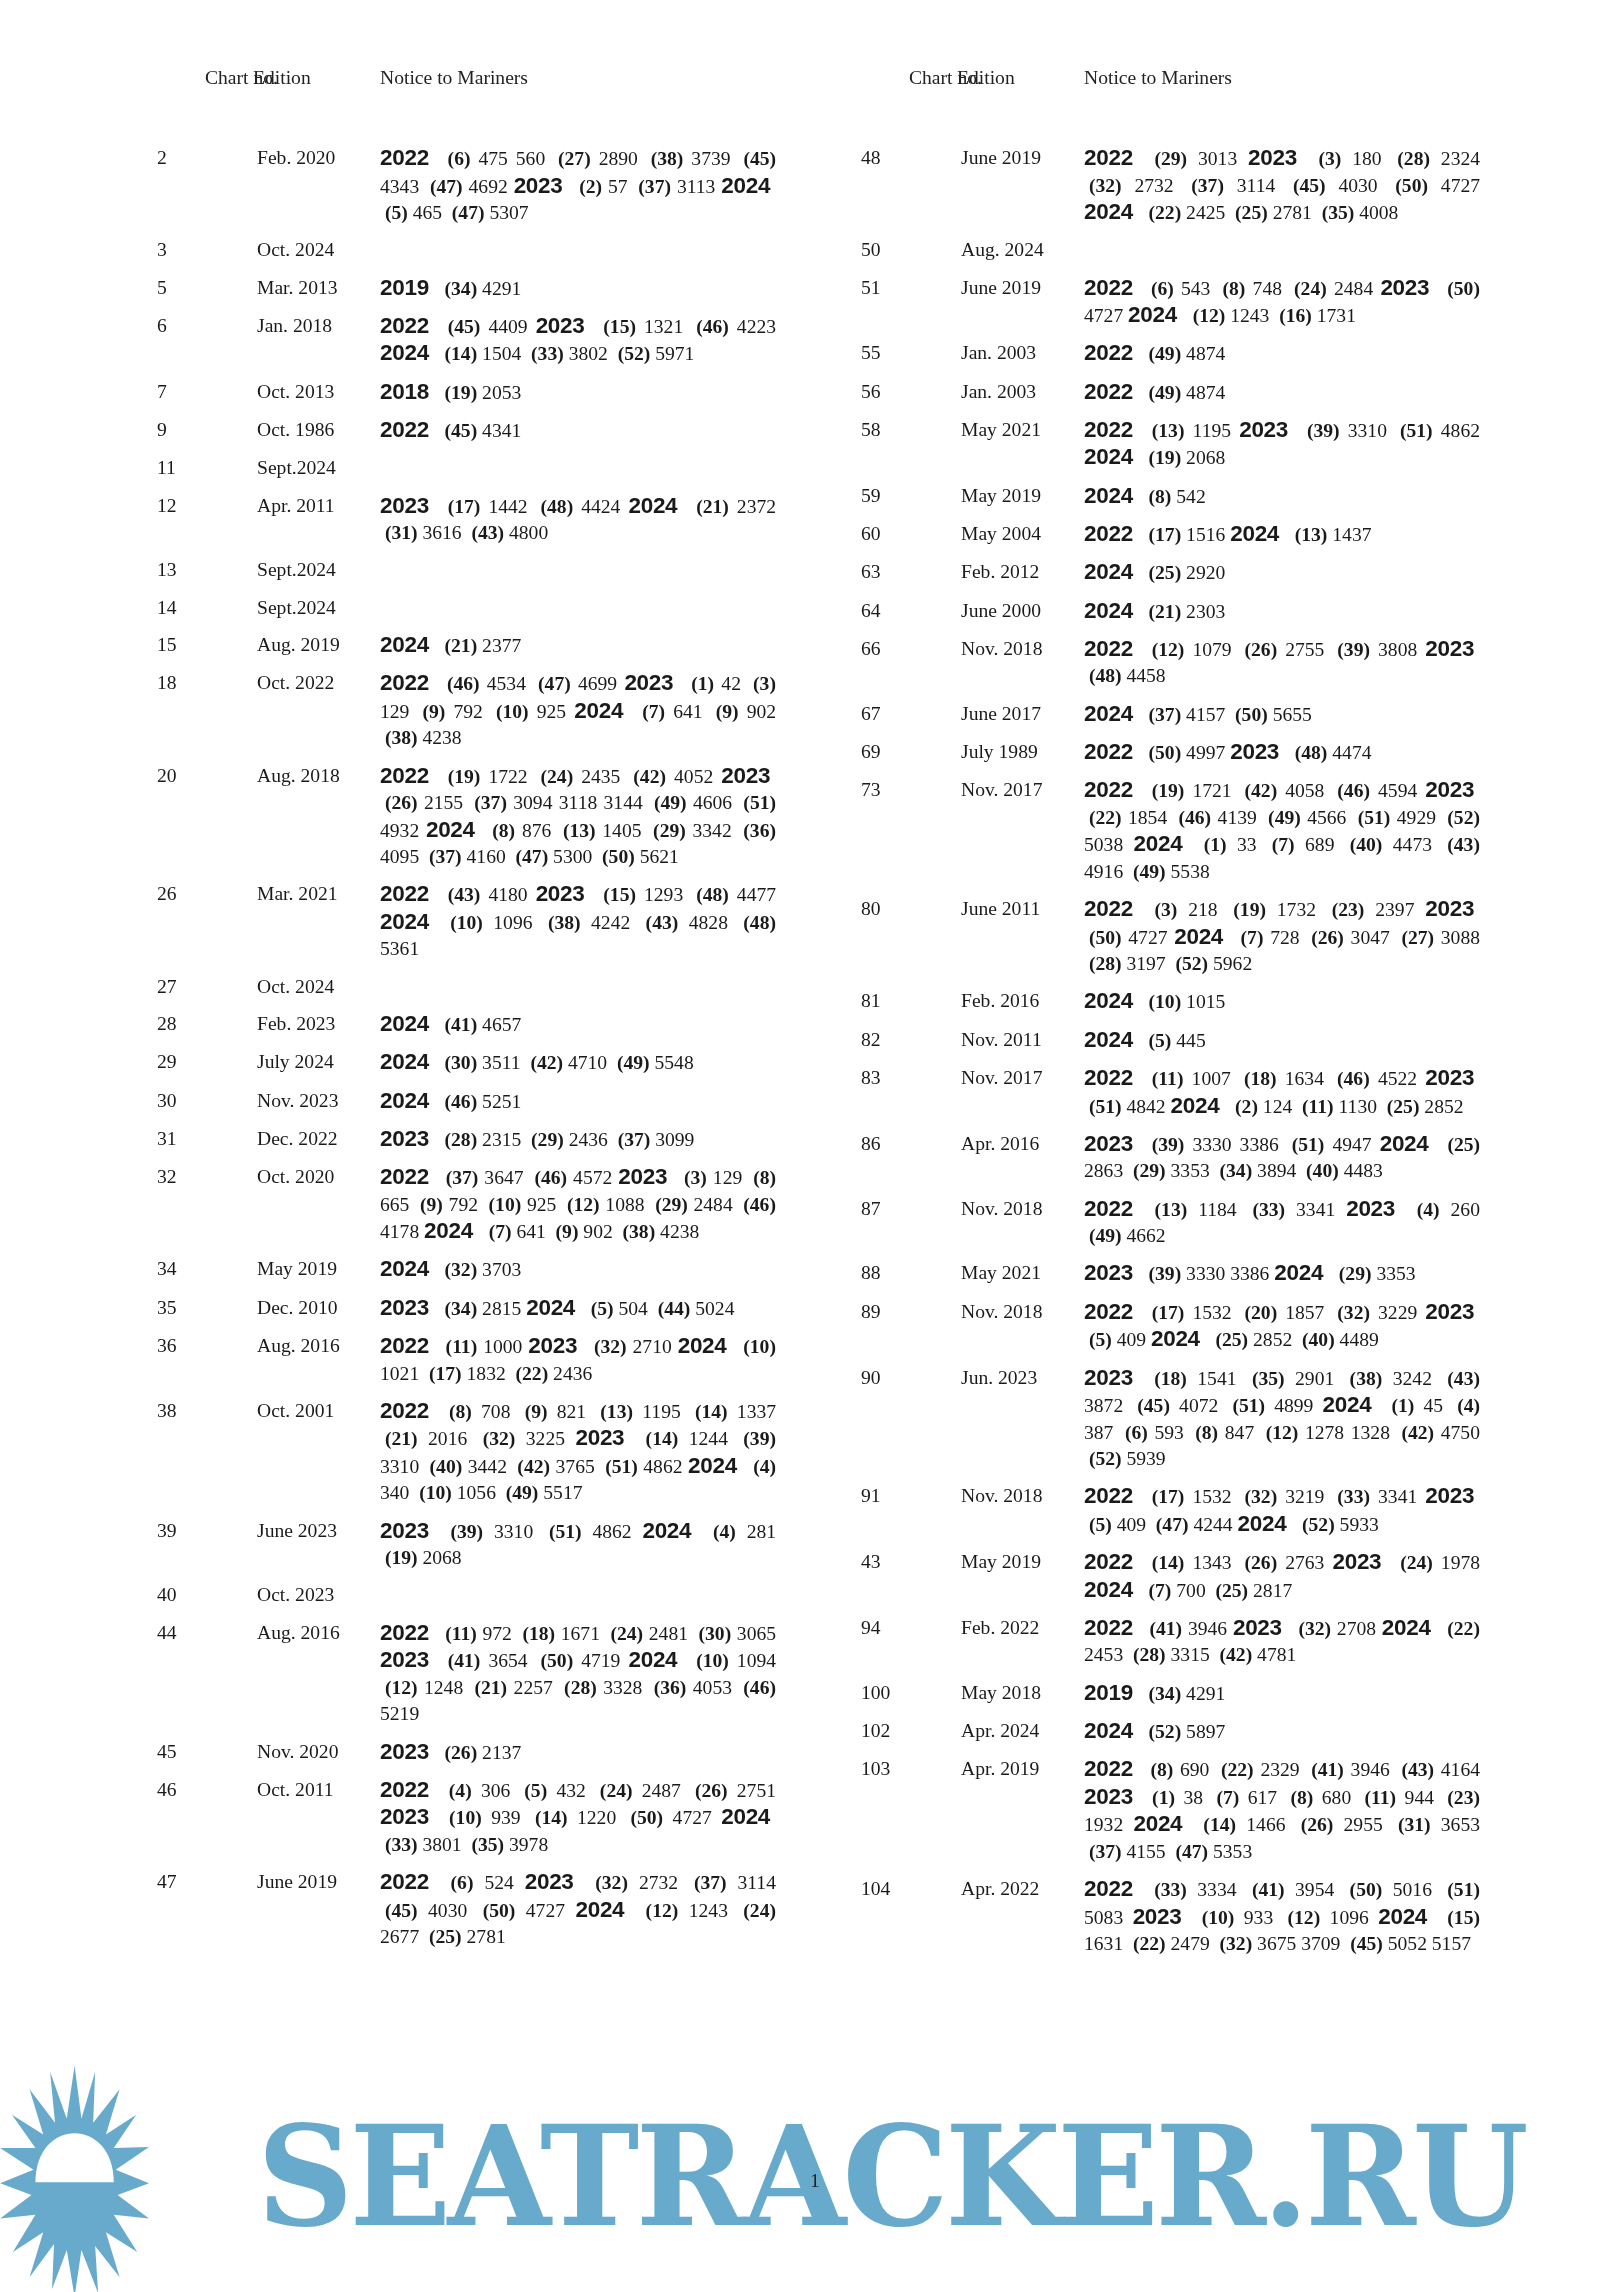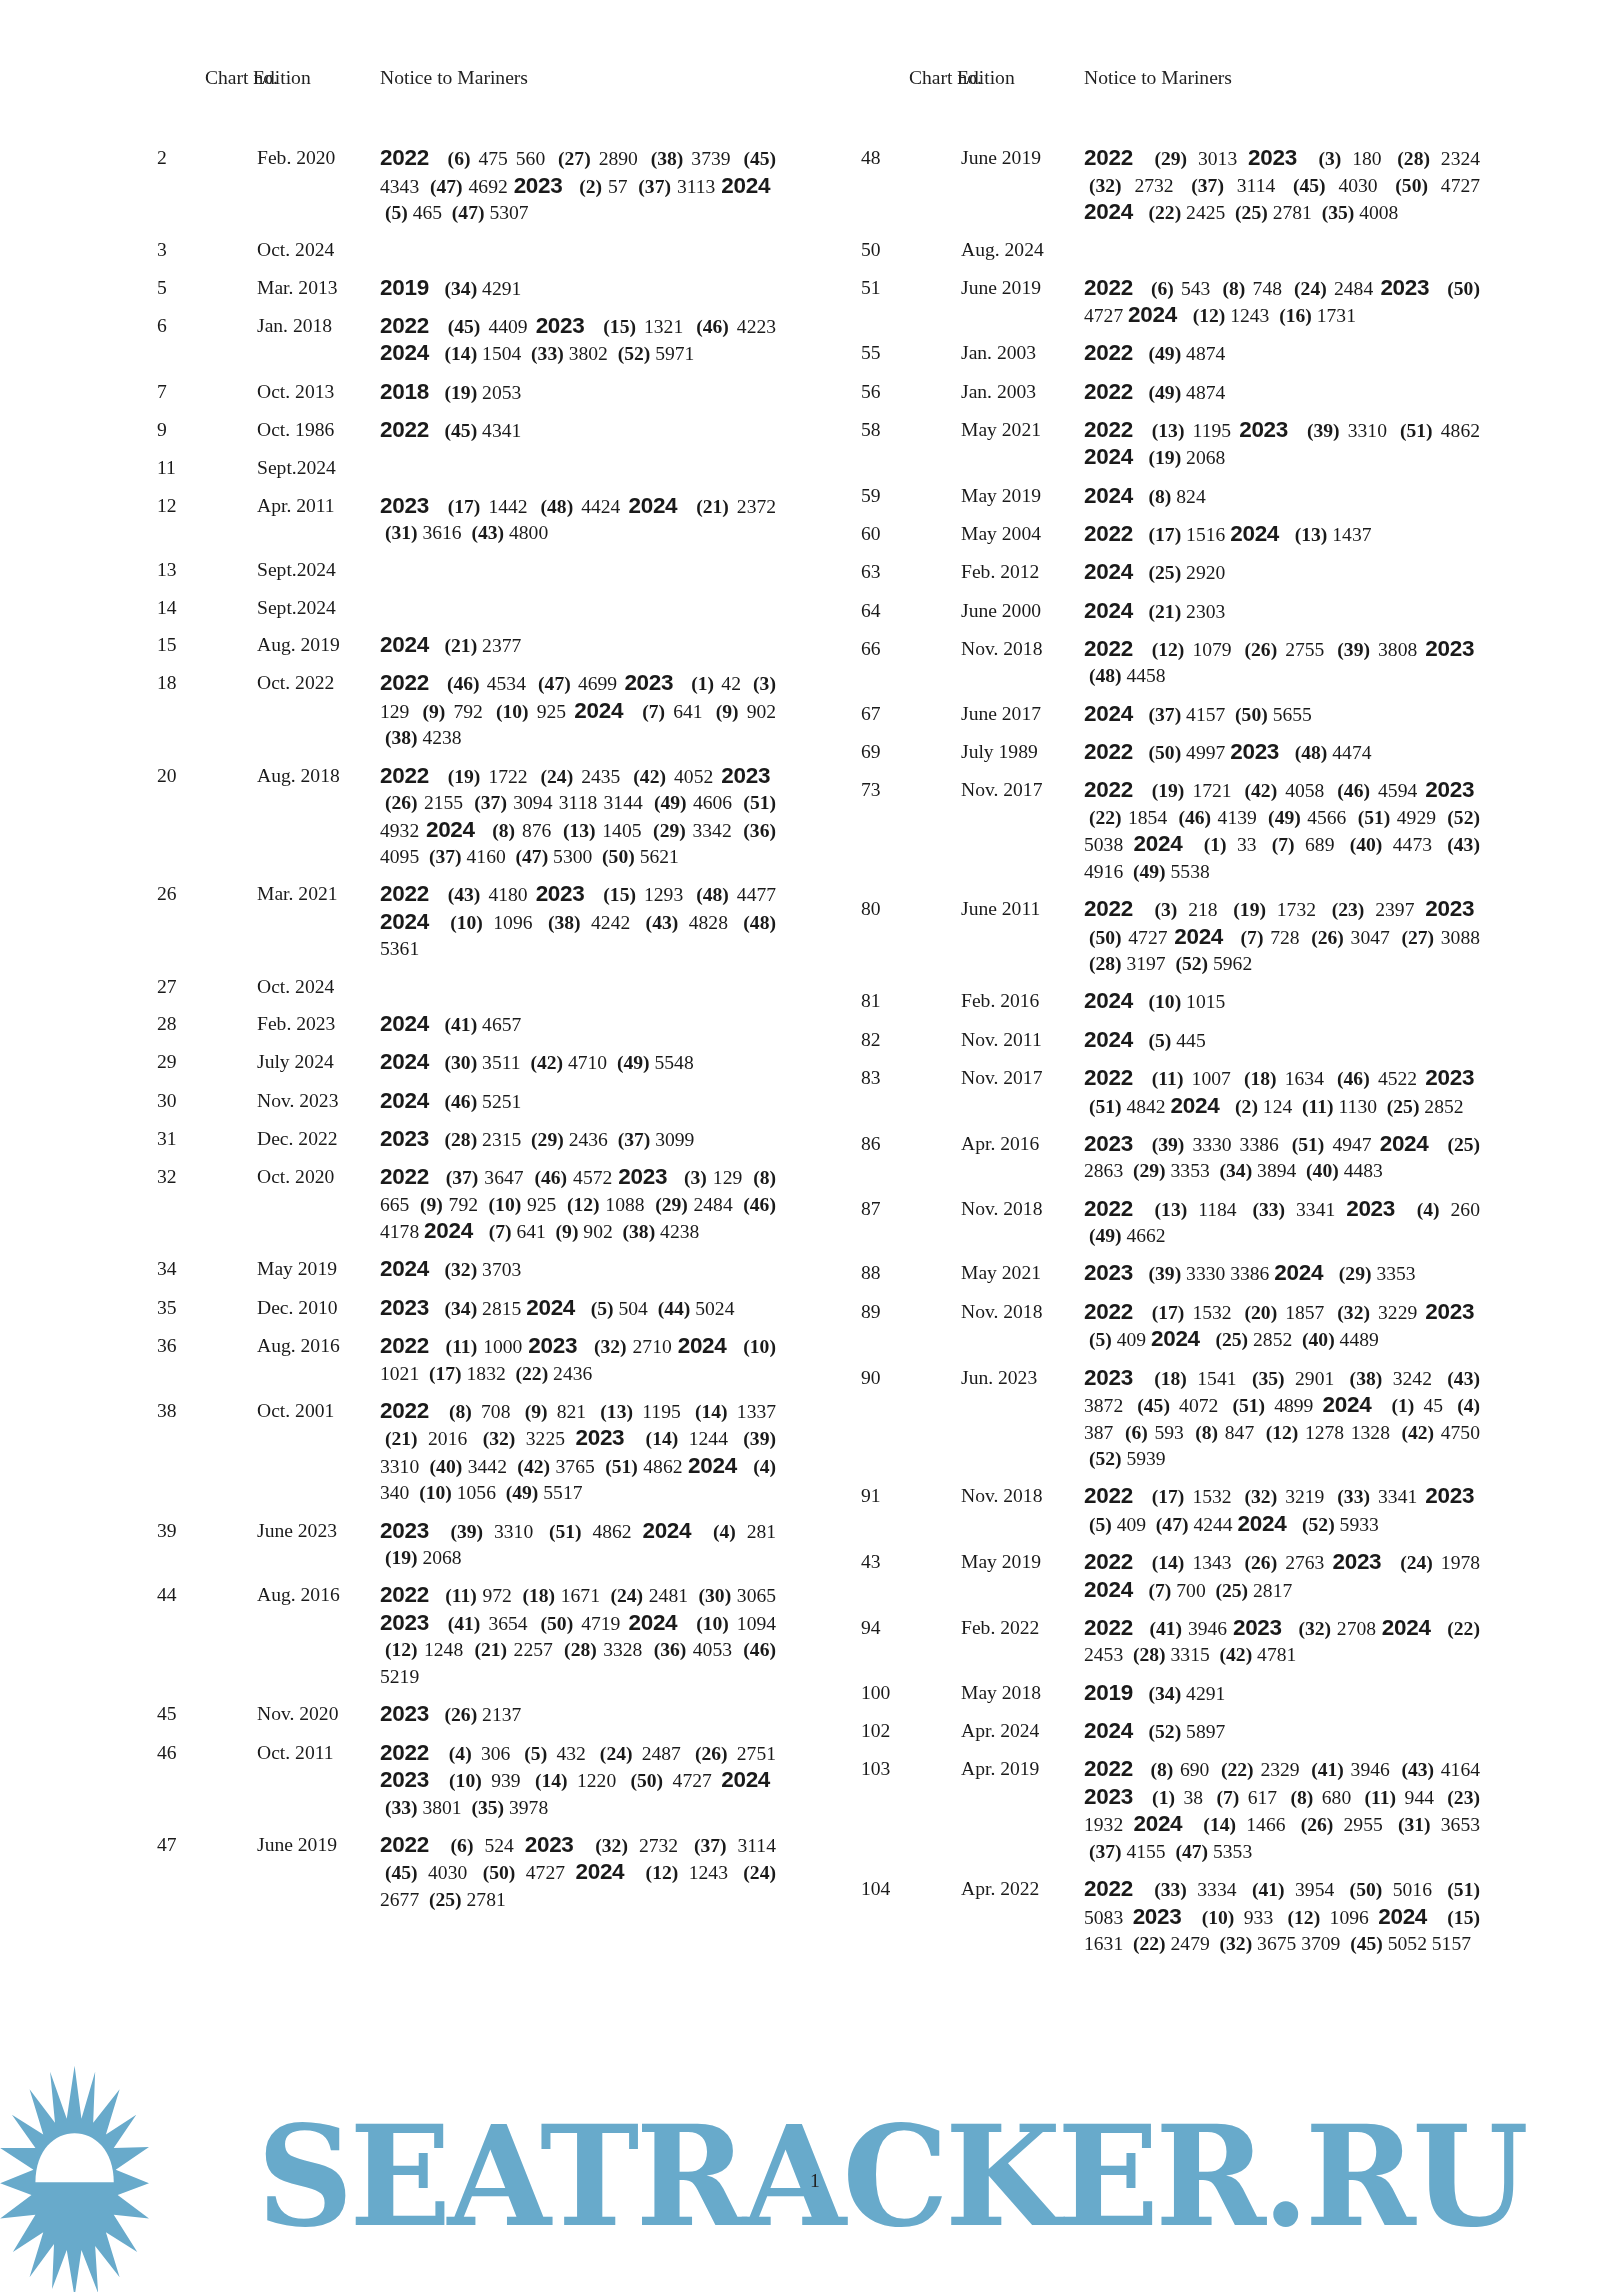--- a/index.html
+++ b/index.html
@@ -156,20 +156,25 @@
         <div class="c-no">38</div>
         <div class="c-ed">Oct. 2001</div>
         <div class="c-nm"><span class="yr">2022</span> <span class="wk">(8)</span> <span class="nums">708</span> <span class="wk">(9)</span> <span class="nums">821</span> <span class="wk">(13)</span> <span class="nums">1195</span> <span class="wk">(14)</span> <span class="nums">1337</span> <span class="wk">(21)</span> <span class="nums">2016</span> <span class="wk">(32)</span> <span class="nums">3225</span> <span class="yr">2023</span> <span class="wk">(14)</span> <span class="nums">1244</span> <span class="wk">(39)</span> <span class="nums">3310</span> <span class="wk">(40)</span> <span class="nums">3442</span> <span class="wk">(42)</span> <span class="nums">3765</span> <span class="wk">(51)</span> <span class="nums">4862</span> <span class="yr">2024</span> <span class="wk">(4)</span> <span class="nums">340</span> <span class="wk">(10)</span> <span class="nums">1056</span> <span class="wk">(49)</span> <span class="nums">5517</span> </div>
       </div>
       <div class="row">
         <div class="c-no">39</div>
         <div class="c-ed">June 2023</div>
         <div class="c-nm"><span class="yr">2023</span> <span class="wk">(39)</span> <span class="nums">3310</span> <span class="wk">(51)</span> <span class="nums">4862</span> <span class="yr">2024</span> <span class="wk">(4)</span> <span class="nums">281</span> <span class="wk">(19)</span> <span class="nums">2068</span> </div>
       </div>
       <div class="row">
+        <div class="c-no">40</div>
+        <div class="c-ed">Oct. 2023</div>
+        <div class="c-nm"></div>
+      </div>
+      <div class="row">
         <div class="c-no">44</div>
         <div class="c-ed">Aug. 2016</div>
         <div class="c-nm"><span class="yr">2022</span> <span class="wk">(11)</span> <span class="nums">972</span> <span class="wk">(18)</span> <span class="nums">1671</span> <span class="wk">(24)</span> <span class="nums">2481</span> <span class="wk">(30)</span> <span class="nums">3065</span> <span class="yr">2023</span> <span class="wk">(41)</span> <span class="nums">3654</span> <span class="wk">(50)</span> <span class="nums">4719</span> <span class="yr">2024</span> <span class="wk">(10)</span> <span class="nums">1094</span> <span class="wk">(12)</span> <span class="nums">1248</span> <span class="wk">(21)</span> <span class="nums">2257</span> <span class="wk">(28)</span> <span class="nums">3328</span> <span class="wk">(36)</span> <span class="nums">4053</span> <span class="wk">(46)</span> <span class="nums">5219</span> </div>
       </div>
       <div class="row">
         <div class="c-no">45</div>
         <div class="c-ed">Nov. 2020</div>
         <div class="c-nm"><span class="yr">2023</span> <span class="wk">(26)</span> <span class="nums">2137</span> </div>
       </div>
       <div class="row">
@@ -218,21 +223,21 @@
         <div class="c-nm"><span class="yr">2022</span> <span class="wk">(49)</span> <span class="nums">4874</span> </div>
       </div>
       <div class="row">
         <div class="c-no">58</div>
         <div class="c-ed">May 2021</div>
         <div class="c-nm"><span class="yr">2022</span> <span class="wk">(13)</span> <span class="nums">1195</span> <span class="yr">2023</span> <span class="wk">(39)</span> <span class="nums">3310</span> <span class="wk">(51)</span> <span class="nums">4862</span> <span class="yr">2024</span> <span class="wk">(19)</span> <span class="nums">2068</span> </div>
       </div>
       <div class="row">
         <div class="c-no">59</div>
         <div class="c-ed">May 2019</div>
-        <div class="c-nm"><span class="yr">2024</span> <span class="wk">(8)</span> <span class="nums">824</span> </div>
+        <div class="c-nm"><span class="yr">2024</span> <span class="wk">(8)</span> <span class="nums">542</span> </div>
       </div>
       <div class="row">
         <div class="c-no">60</div>
         <div class="c-ed">May 2004</div>
         <div class="c-nm"><span class="yr">2022</span> <span class="wk">(17)</span> <span class="nums">1516</span> <span class="yr">2024</span> <span class="wk">(13)</span> <span class="nums">1437</span> </div>
       </div>
       <div class="row">
         <div class="c-no">63</div>
         <div class="c-ed">Feb. 2012</div>
         <div class="c-nm"><span class="yr">2024</span> <span class="wk">(25)</span> <span class="nums">2920</span> </div>

